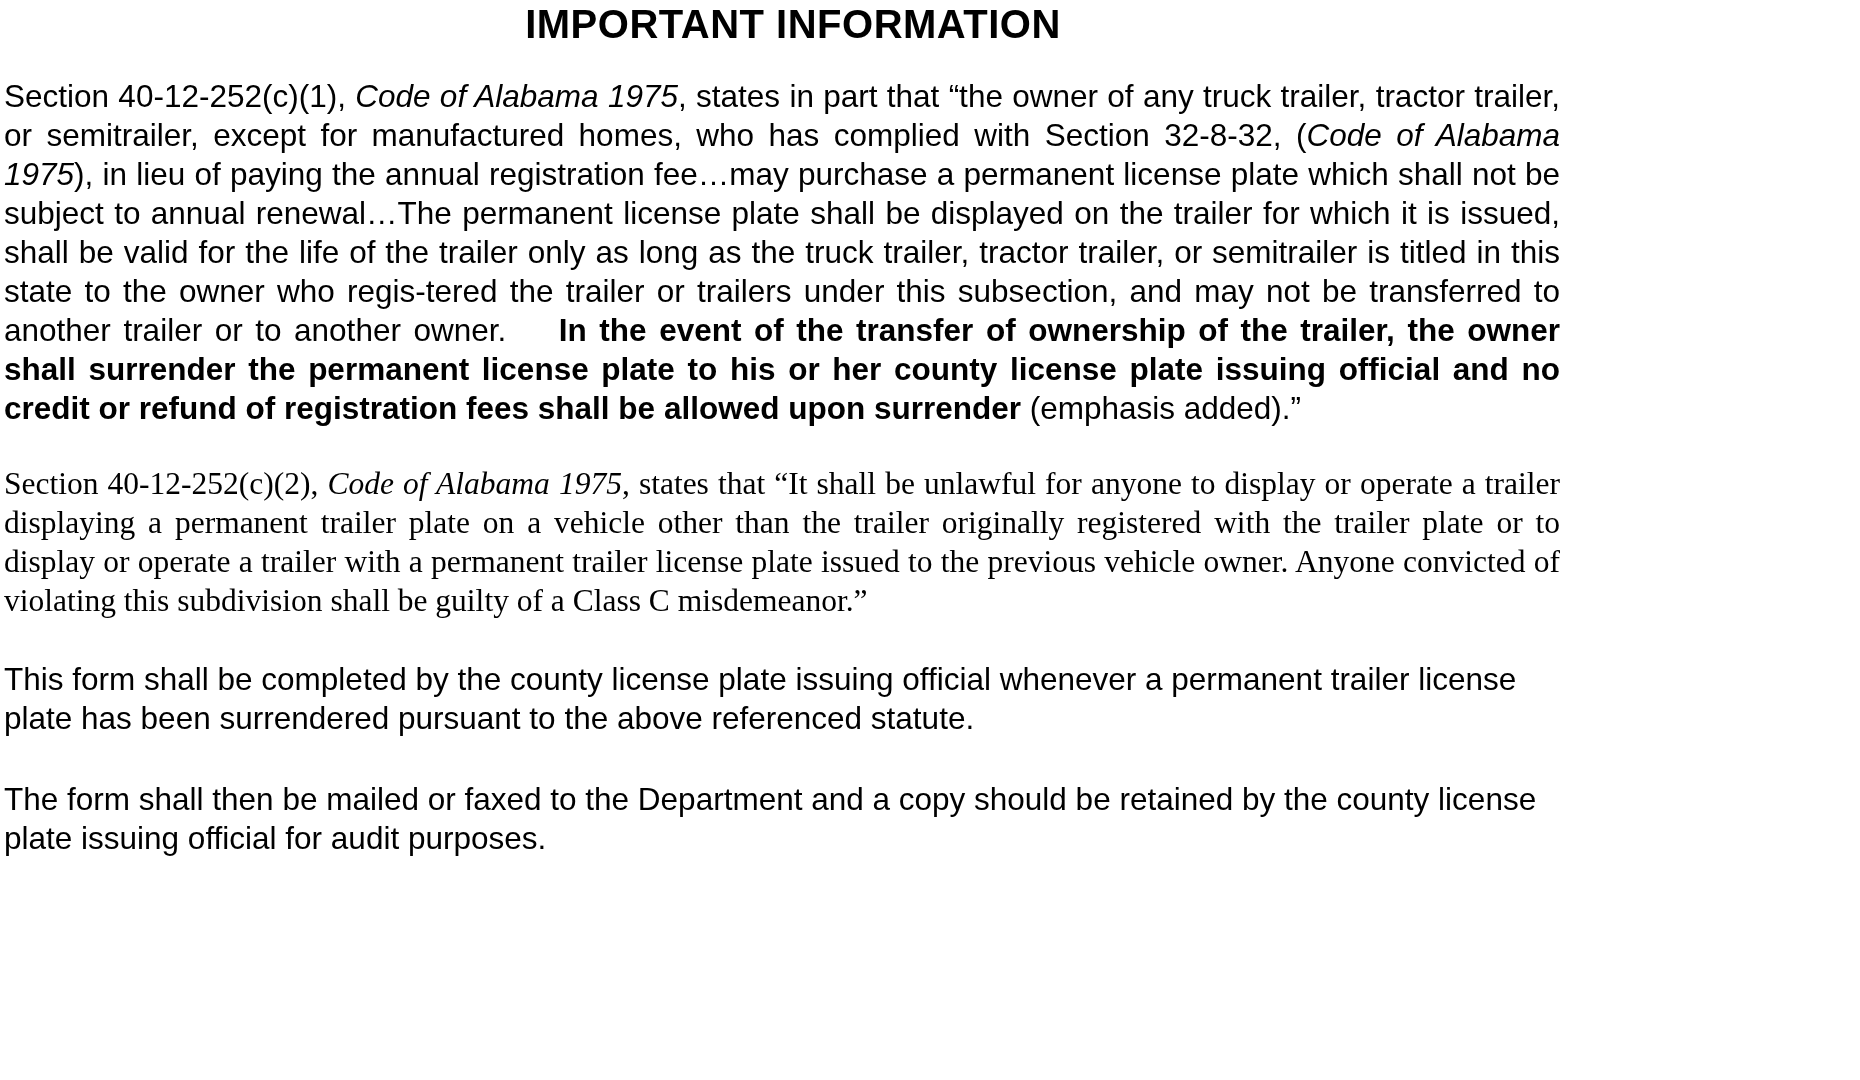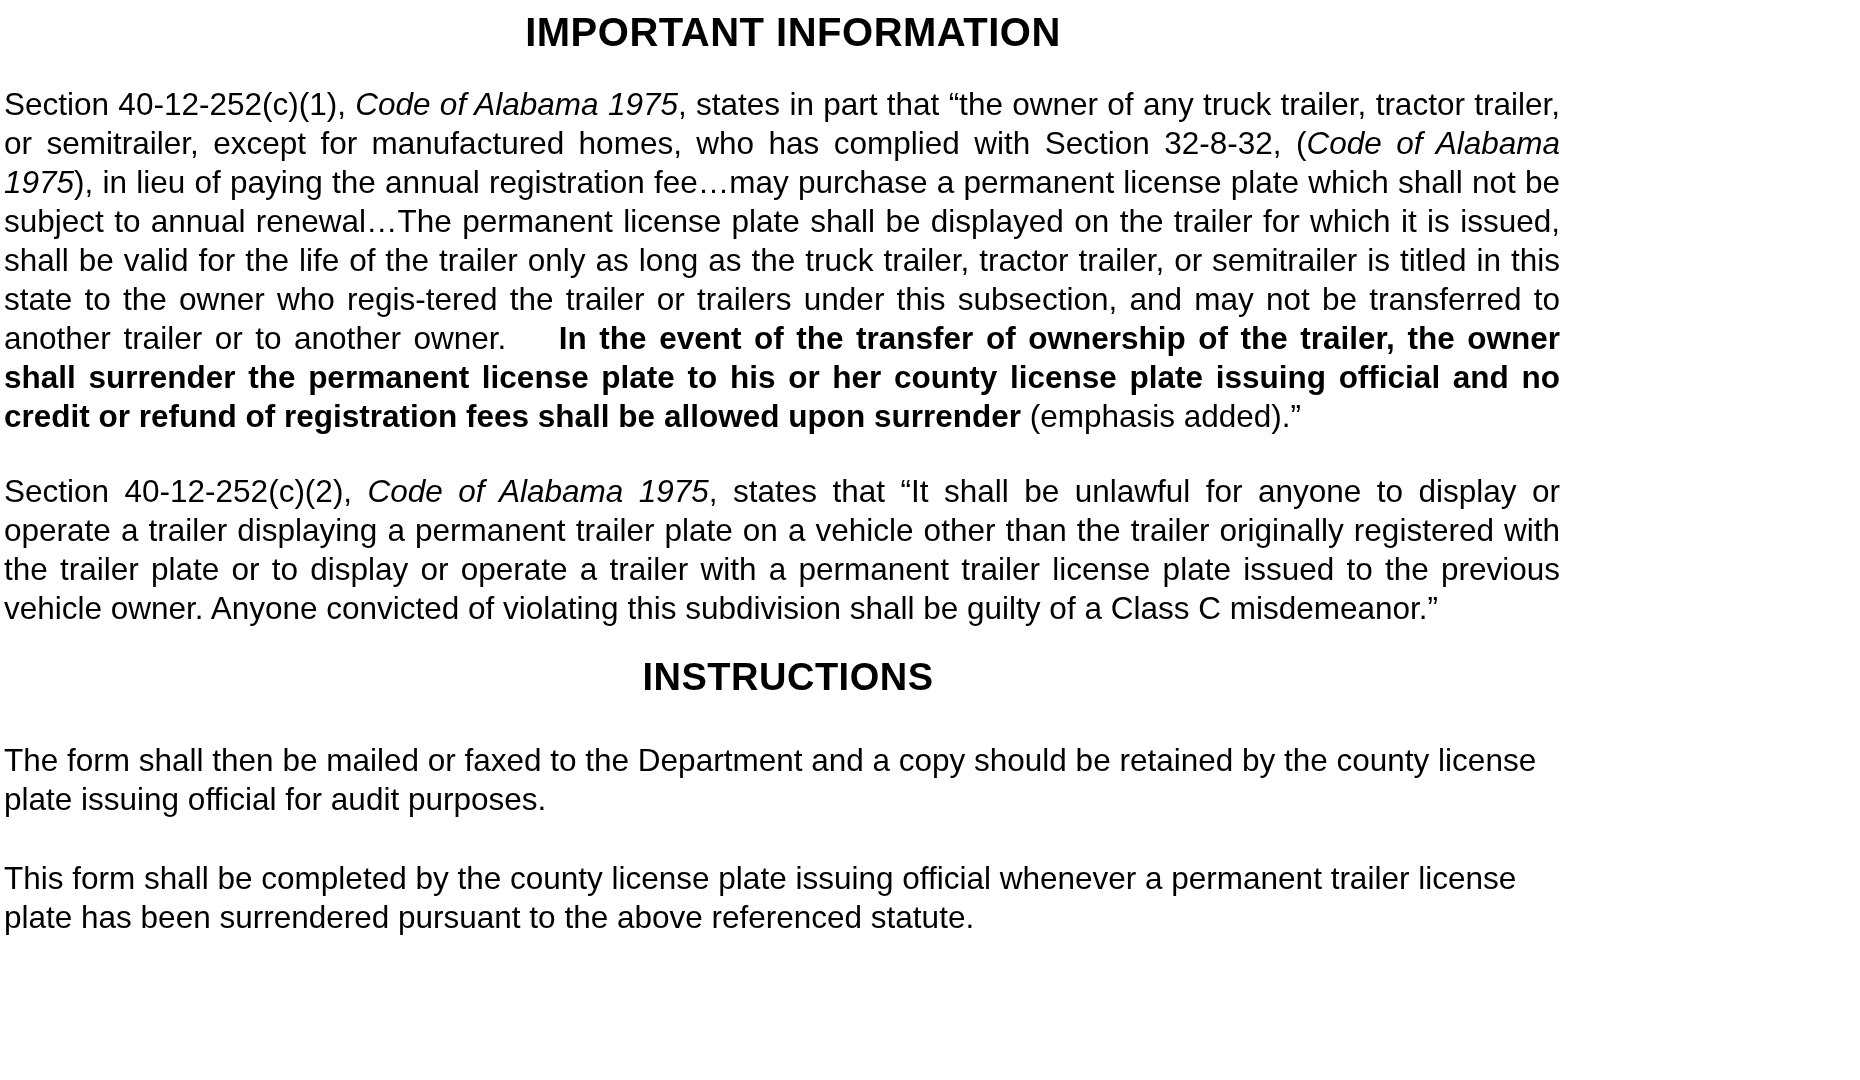--- a/index.html
+++ b/index.html
@@ -11,21 +11,21 @@
     width: 1860px;
     height: 1080px;
     font-family: "Liberation Sans", sans-serif;
     color: #000000;
     -webkit-font-smoothing: antialiased;
   }
   .page {
     box-sizing: border-box;
     width: 1572px;
     height: 1080px;
-    padding: 8px 10px 0 4px;
+    padding: 0 10px 0 4px;
     position: relative;
   }
   .heading {
     text-align: center;
     font-weight: bold;
     font-size: 40px;
     letter-spacing: 0.5px;
     margin: 0;
   }
   .heading-main {
@@ -39,40 +39,39 @@
   }
   .para {
     font-size: 31.5px;
     line-height: 39px;
     text-align: justify;
     text-justify: inter-word;
     margin: 0;
     padding: 0 2px 0 0;
   }
   .para.p1 { margin-top: 30px; }
-  .para.p2 { margin-top: 36px; }
+  .para.p2 { margin-top: 36px; font-family: Liberation Serif, serif; }
   .para.p3 { margin-top: 40px; text-align: left; }
   .para.p4 { margin-top: 42px; text-align: left; }
   .para i { font-style: italic; }
   .para b { font-weight: bold; margin-left: 40px; }
 </style>
 </head>
 <body>
 
 <div class="page">
 
   <h1 class="heading heading-main">IMPORTANT INFORMATION</h1>
 
   <p class="para p1">
     <span>Section 40-12-252(c)(1), </span><i>Code of Alabama 1975</i><span>, states in part that “the owner of any truck trailer, tractor trailer, or semitrailer, except for manufactured homes, who has complied with Section 32-8-32, (</span><i>Code of Alabama 1975</i><span>), in lieu of paying the annual registration fee…may purchase a permanent license plate which shall not be subject to annual renewal…The permanent license plate shall be displayed on the trailer for which it is issued, shall be valid for the life of the trailer only as long as the truck trailer, tractor trailer, or semitrailer is titled in this state to the owner who regis-tered the trailer or trailers under this subsection, and may not be transferred to another trailer or to another owner. </span><b>In the event of the transfer of ownership of the trailer, the owner shall surrender the permanent license plate to his or her county license plate issuing official and no credit or refund of registration fees shall be allowed upon surrender</b><span> (emphasis added).”</span>
   </p>
 
   <p class="para p2">
     <span>Section 40-12-252(c)(2), </span><i>Code of Alabama 1975</i><span>, states that “It shall be unlawful for anyone to display or operate a trailer displaying a permanent trailer plate on a vehicle other than the trailer originally registered with the trailer plate or to display or operate a trailer with a permanent trailer license plate issued to the previous vehicle owner. Anyone convicted of violating this subdivision shall be guilty of a Class C misdemeanor.”</span>
   </p>
 
-  <h2 class="heading heading-instructions">INSTRUCTIONS</h2>
+
+  <p class="para p3">This form shall be completed by the county license plate issuing official whenever a permanent trailer license plate has been surrendered pursuant to the above referenced statute.</p>
 
   <p class="para p4">The form shall then be mailed or faxed to the Department and a copy should be retained by the county license plate issuing official for audit purposes.</p>
-
-  <p class="para p3">This form shall be completed by the county license plate issuing official whenever a permanent trailer license plate has been surrendered pursuant to the above referenced statute.</p>
 
 </div>
 
 </body></html>

